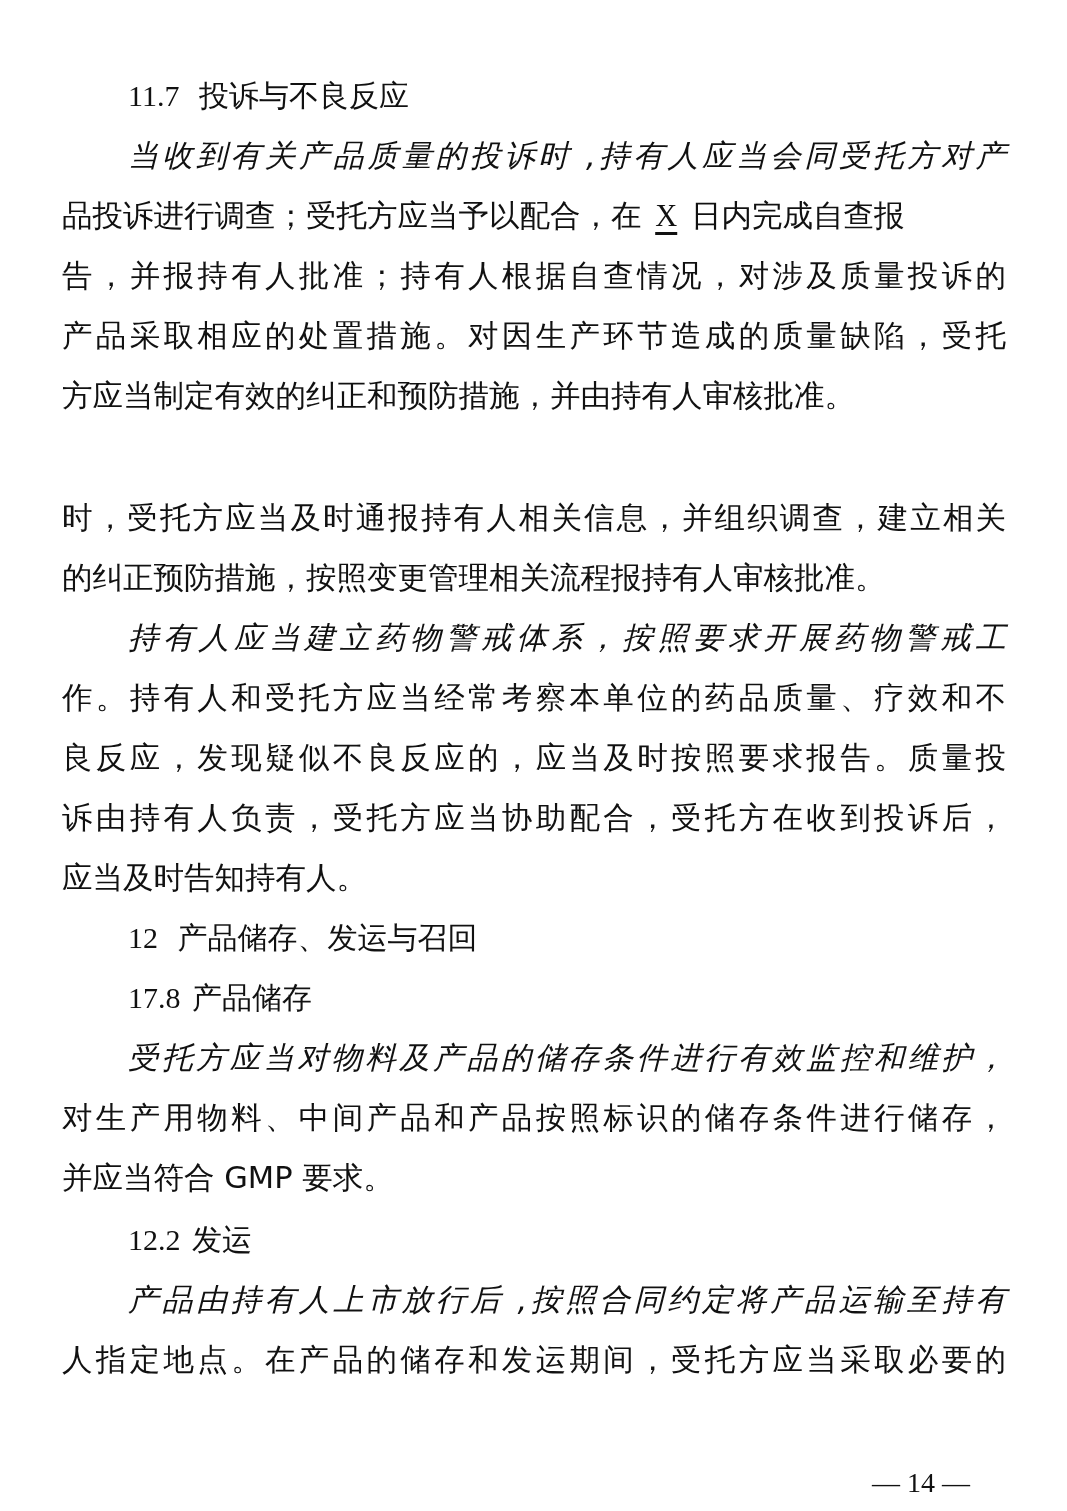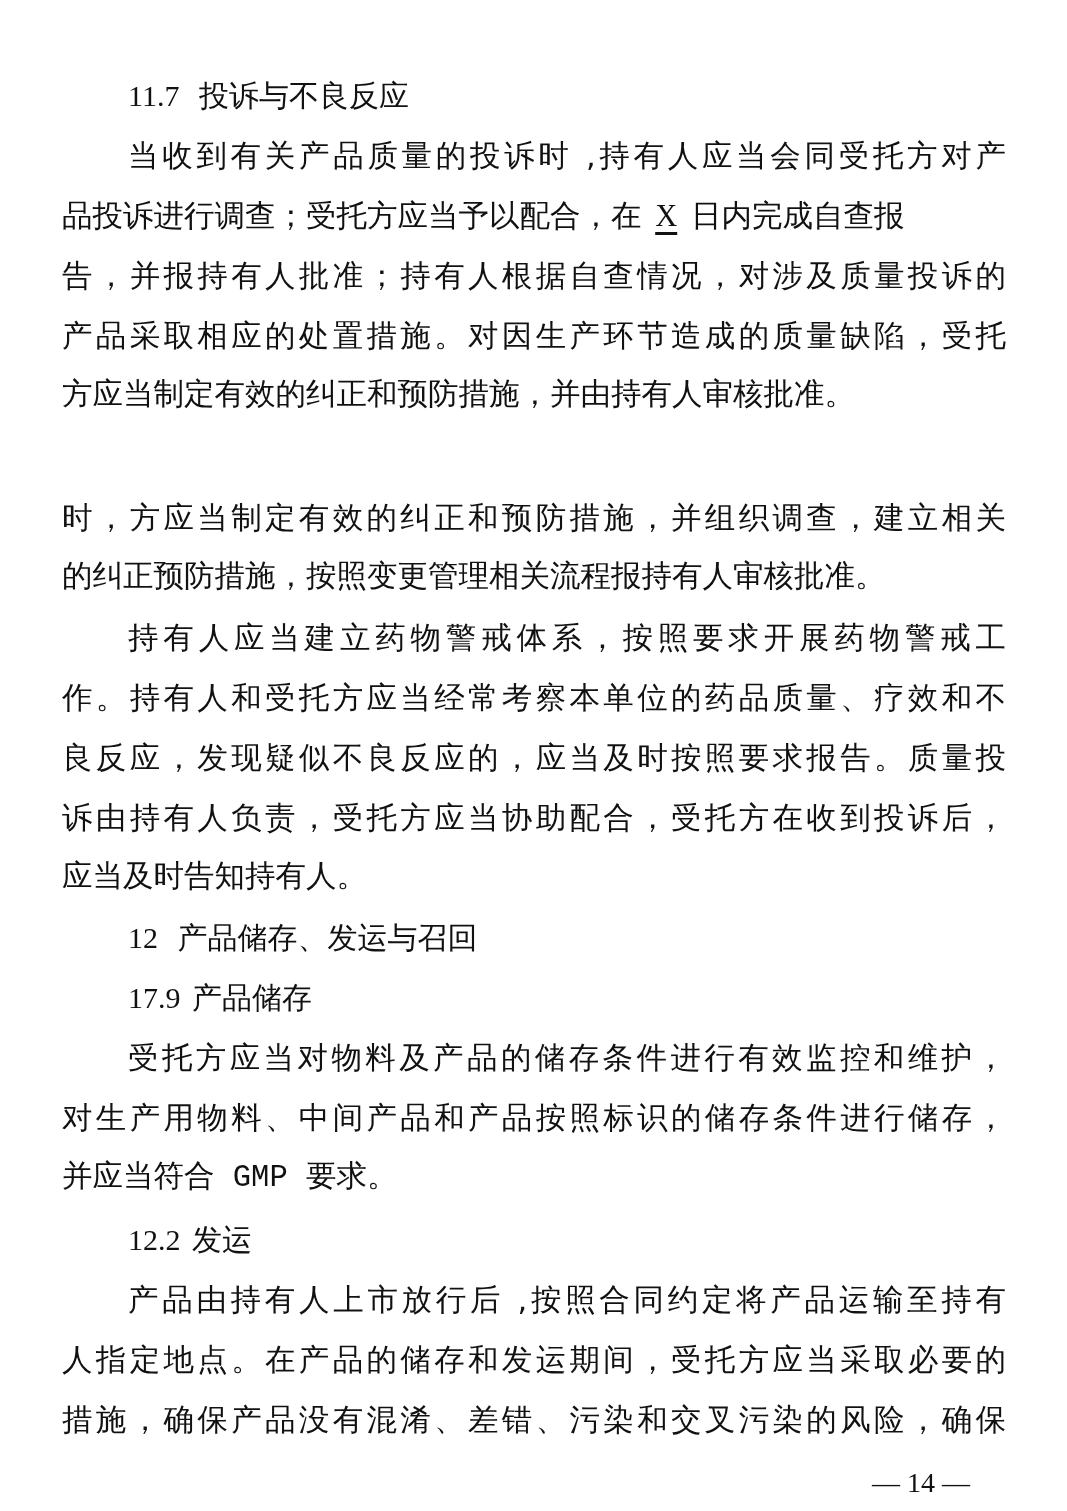--- a/index.html
+++ b/index.html
@@ -8,22 +8,22 @@
     color: #111111;
     font-family: "DejaVu Sans", "Liberation Sans", sans-serif;
   }
   .page { position: absolute; left: 0; top: 0; width: 937px; height: 1511px; }
   .line {
     position: absolute; left: 62px; width: 944px; height: 60px;
     font-size: 30.5px; line-height: 60px; white-space: nowrap;
     text-align: justify; text-align-last: justify;
     letter-spacing: 0px;
   }
-  .line.indent { left: 128px; width: 878px; }
-  .line.last { text-align-last: left; font-family: Liberation Mono, monospace; }
+  .line.indent { left: 128px; width: 878px; font-style: italic; }
+  .line.last { text-align-last: left; }
   .heading {
     position: absolute; left: 128px; height: 60px; line-height: 60px;
     font-size: 30px; white-space: nowrap;
   }
   .num { font-family: "Liberation Serif", "DejaVu Serif", serif; font-size: 30px; }
   .ul { text-decoration: underline; text-underline-offset: 6px; font-family: "Liberation Serif", serif; padding: 0 4px; }
   .pageno {
     position: absolute; left: 872px; top: 1458px; height: 50px; line-height: 50px;
     font-family: "Liberation Serif", "DejaVu Serif", serif; font-size: 28px; white-space: nowrap;
   }
@@ -41,46 +41,45 @@
   <div class="line indent" style="top:126px;">当收到有关产品质量的投诉时 ,持有人应当会同受托方对产</div>
   <div class="line" style="top:186px; text-align-last:left;">
     <span>品投诉进行调查；受托方应当予以配合，在</span>
     <span class="ul">X</span>
     <span>日内完成自查报</span>
   </div>
   <div class="line" style="top:246px;">告，并报持有人批准；持有人根据自查情况，对涉及质量投诉的</div>
   <div class="line" style="top:306px;">产品采取相应的处置措施。对因生产环节造成的质量缺陷，受托</div>
   <div class="line last" style="top:366px;">方应当制定有效的纠正和预防措施，并由持有人审核批准。</div>
 
-  <div class="line" style="top:488px;">时，方应当制定有效的纠正和预防措施，并组织调查，建立相关</div>
+  <div class="line" style="top:488px;">时，受托方应当及时通报持有人相关信息，并组织调查，建立相关</div>
   <div class="line last" style="top:548px;">的纠正预防措施，按照变更管理相关流程报持有人审核批准。</div>
 
   <div class="line indent" style="top:608px;">持有人应当建立药物警戒体系，按照要求开展药物警戒工</div>
   <div class="line" style="top:668px;">作。持有人和受托方应当经常考察本单位的药品质量、疗效和不</div>
   <div class="line" style="top:728px;">良反应，发现疑似不良反应的，应当及时按照要求报告。质量投</div>
   <div class="line" style="top:788px;">诉由持有人负责，受托方应当协助配合，受托方在收到投诉后，</div>
   <div class="line last" style="top:848px;">应当及时告知持有人。</div>
 
   <div class="heading" style="top:908px;">
     <span class="num">12</span>
     <span style="margin-left:10px;">产品储存、发运与召回</span>
   </div>
 
   <div class="heading" style="top:968px;">
-    <span class="num">17.9</span>
+    <span class="num">17.8</span>
     <span style="margin-left:2px;">产品储存</span>
   </div>
 
   <div class="line indent" style="top:1028px;">受托方应当对物料及产品的储存条件进行有效监控和维护，</div>
   <div class="line" style="top:1088px;">对生产用物料、中间产品和产品按照标识的储存条件进行储存，</div>
   <div class="line last" style="top:1148px;">并应当符合 GMP 要求。</div>
 
   <div class="heading" style="top:1210px;">
     <span class="num">12.2</span>
     <span style="margin-left:2px;">发运</span>
   </div>
 
   <div class="line indent" style="top:1270px;">产品由持有人上市放行后 ,按照合同约定将产品运输至持有</div>
   <div class="line" style="top:1330px;">人指定地点。在产品的储存和发运期间，受托方应当采取必要的</div>
-  <div class="line" style="top:1390px;">措施，确保产品没有混淆、差错、污染和交叉污染的风险，确保</div>
 
   <div class="pageno">— 14 —</div>
 </div>
 
 </body></html>

